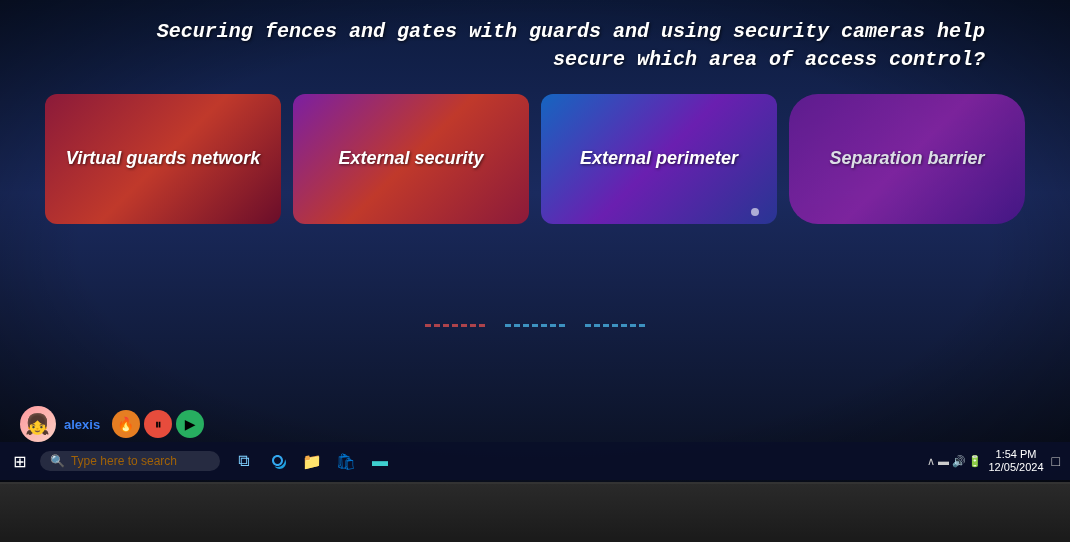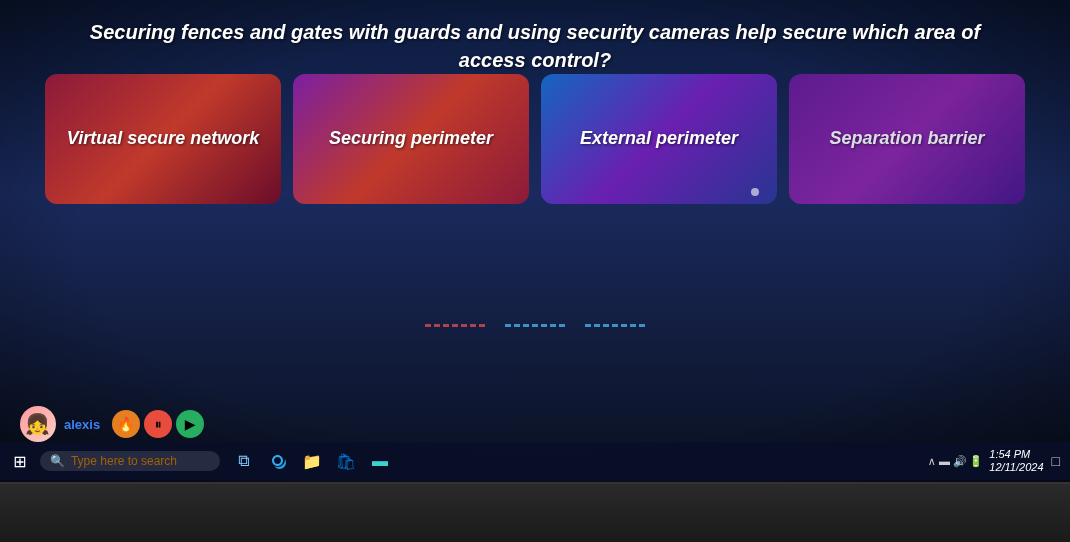--- a/index.html
+++ b/index.html
@@ -33,22 +33,24 @@
       position: absolute;
       inset: 0;
       background: radial-gradient(ellipse at center, transparent 60%, rgba(0,0,0,0.5) 100%);
       pointer-events: none;
       z-index: 1;
     }
 
     .question-area {
       width: 100%;
       max-width: 900px;
-      text-align: center;
+      text-align: right;
+      margin-bottom: 20px;
       z-index: 2;
+      font-family: Liberation Mono, monospace;
     }
 
     .question-text {
       color: #ffffff;
       font-size: 20px;
       font-weight: bold;
       font-style: italic;
       line-height: 1.4;
       text-shadow: 1px 1px 3px rgba(0,0,0,0.7);
     }
@@ -79,20 +81,21 @@
     }
     .answer-card:nth-child(2) {
       background: linear-gradient(135deg, #7b1fa2 0%, #c0392b 50%, #8b1a3a 100%);
     }
     .answer-card:nth-child(3) {
       background: linear-gradient(135deg, #1565c0 0%, #6a1fb0 50%, #283593 100%);
     }
     .answer-card:nth-child(4) {
       background: linear-gradient(135deg, #6a1b9a 0%, #8e24aa 50%, #4a148c 100%);
       opacity: 0.85;
+      border-radius: 29px;
     }
 
     .answer-text {
       color: #ffffff;
       font-size: 18px;
       font-weight: bold;
       font-style: italic;
       text-align: center;
       text-shadow: 1px 1px 3px rgba(0,0,0,0.6);
       line-height: 1.3;
@@ -244,23 +247,22 @@
       gap: 3px;
     }
 
     .sys-icon {
       color: #ccc;
       font-size: 11px;
       cursor: pointer;
     }
 
     .taskbar-clock {
-      text-align: left;
-      cursor: pointer;
-      font-style: italic;
+      text-align: center;
+      cursor: pointer;
     }
 
     .clock-time {
       color: #fff;
       font-size: 11px;
       display: block;
       line-height: 1.2;
     }
 
     .clock-date {
@@ -314,25 +316,25 @@
 
 <div class="screen">
 
   <div class="question-area">
     <p class="question-text">Securing fences and gates with guards and using security cameras help secure which area of access control?</p>
   </div>
 
   <div class="answers-grid">
 
     <div class="answer-card">
-      <span class="answer-text">Virtual secure network</span>
+      <span class="answer-text">Virtual guards network</span>
     </div>
 
     <div class="answer-card">
-      <span class="answer-text">Securing perimeter</span>
+      <span class="answer-text">External security</span>
     </div>
 
     <div class="answer-card">
       <span class="answer-text">External perimeter</span>
       <div class="cursor-dot"></div>
     </div>
 
     <div class="answer-card">
       <span class="answer-text">Separation barrier</span>
     </div>
@@ -391,20 +393,20 @@
 
   <div class="taskbar-right">
     <div class="taskbar-sys-icons">
       <span class="sys-icon">∧</span>
       <span class="sys-icon">▬</span>
       <span class="sys-icon">🔊</span>
       <span class="sys-icon">🔋</span>
     </div>
     <div class="taskbar-clock">
       <span class="clock-time">1:54 PM</span>
-      <span class="clock-date">12/11/2024</span>
+      <span class="clock-date">12/05/2024</span>
     </div>
     <span class="taskbar-notif">□</span>
   </div>
 
 </div>
 
 <div class="laptop-bottom"></div>
 
 </body></html>

